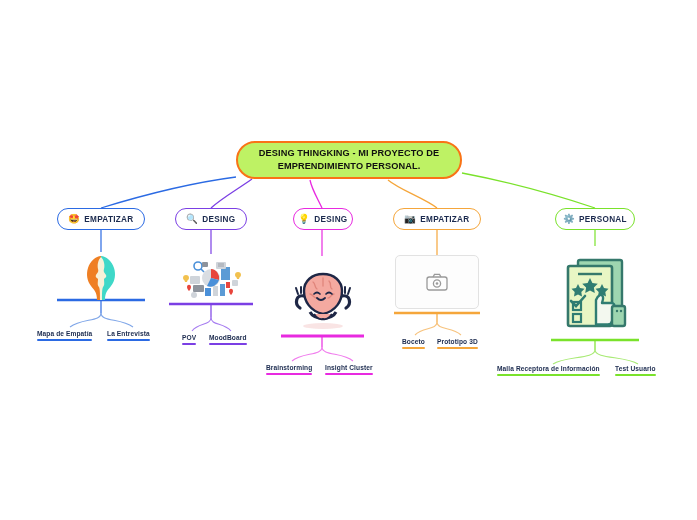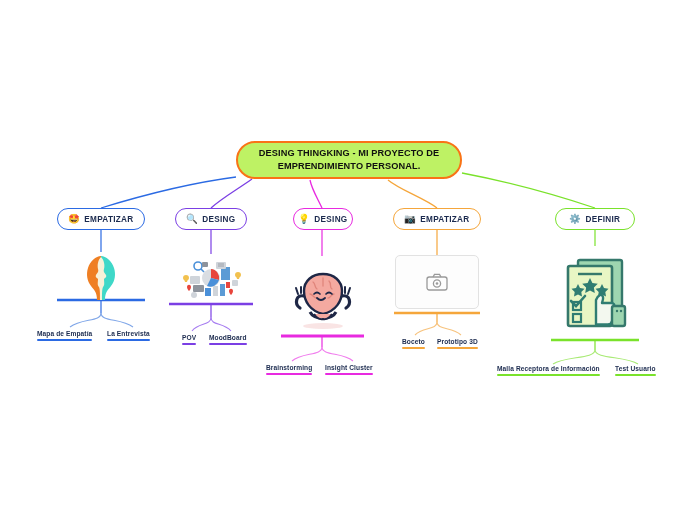--- a/index.html
+++ b/index.html
@@ -301,21 +301,21 @@
     <span class="leaf-text">Boceto</span>
     <span class="leaf-rule" style="background:#f5a63b;"></span>
   </div>
   <div class="leaf" style="left:437px; top:338px;">
     <span class="leaf-text">Prototipo 3D</span>
     <span class="leaf-rule" style="background:#f5a63b;"></span>
   </div>
 
   <div class="branch-node" style="left:555px; top:208px; width:80px; border-color:#7ae22b;">
     <span class="branch-emoji">⚙️</span>
-    <span class="branch-label">DEFINIR</span>
+    <span class="branch-label">PERSONAL</span>
   </div>
 
   <div class="pic" style="left:556px; top:252px; width:80px; height:86px;">
     <svg width="80" height="86" viewBox="0 0 80 86">
       <rect x="22" y="8" width="44" height="60" rx="2" fill="#9ed6b0" stroke="#35786b" stroke-width="2.4"></rect>
       <rect x="12" y="14" width="44" height="60" rx="2" fill="#e8f6c4" stroke="#35786b" stroke-width="2.6"></rect>
       <line x1="22" y1="22" x2="46" y2="22" stroke="#35786b" stroke-width="2.4"></line>
       <g fill="#2f7d72">
         <path d="M34,26 l2.4,4.9 5.4,0.8 -3.9,3.8 0.9,5.4 -4.8,-2.5 -4.8,2.5 0.9,-5.4 -3.9,-3.8 5.4,-0.8 z"></path>
         <path d="M22,32 l2,4.1 4.5,0.7 -3.2,3.2 0.7,4.5 -4,-2.1 -4,2.1 0.7,-4.5 -3.2,-3.2 4.5,-0.7 z"></path>

